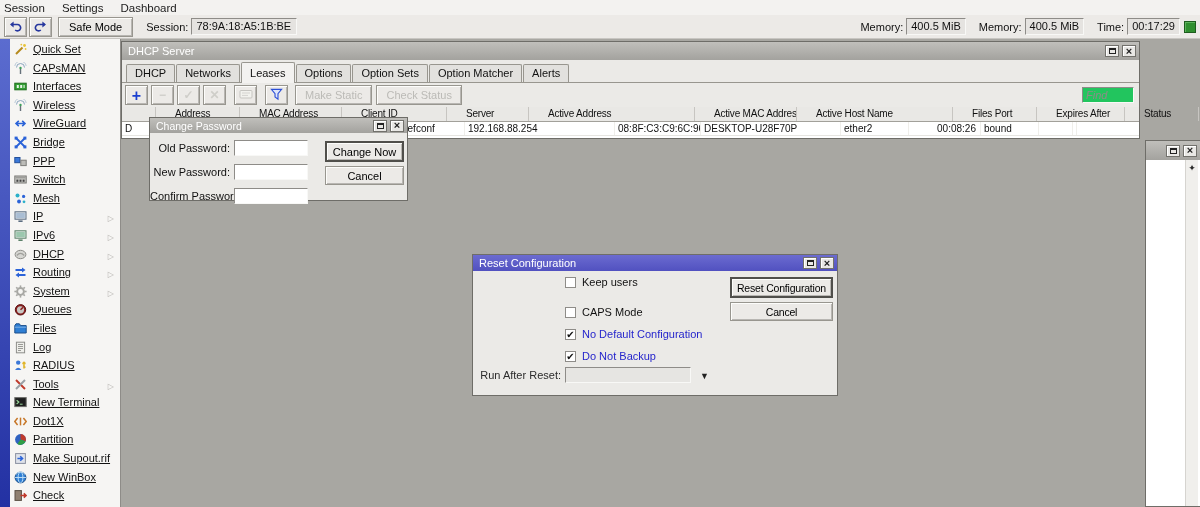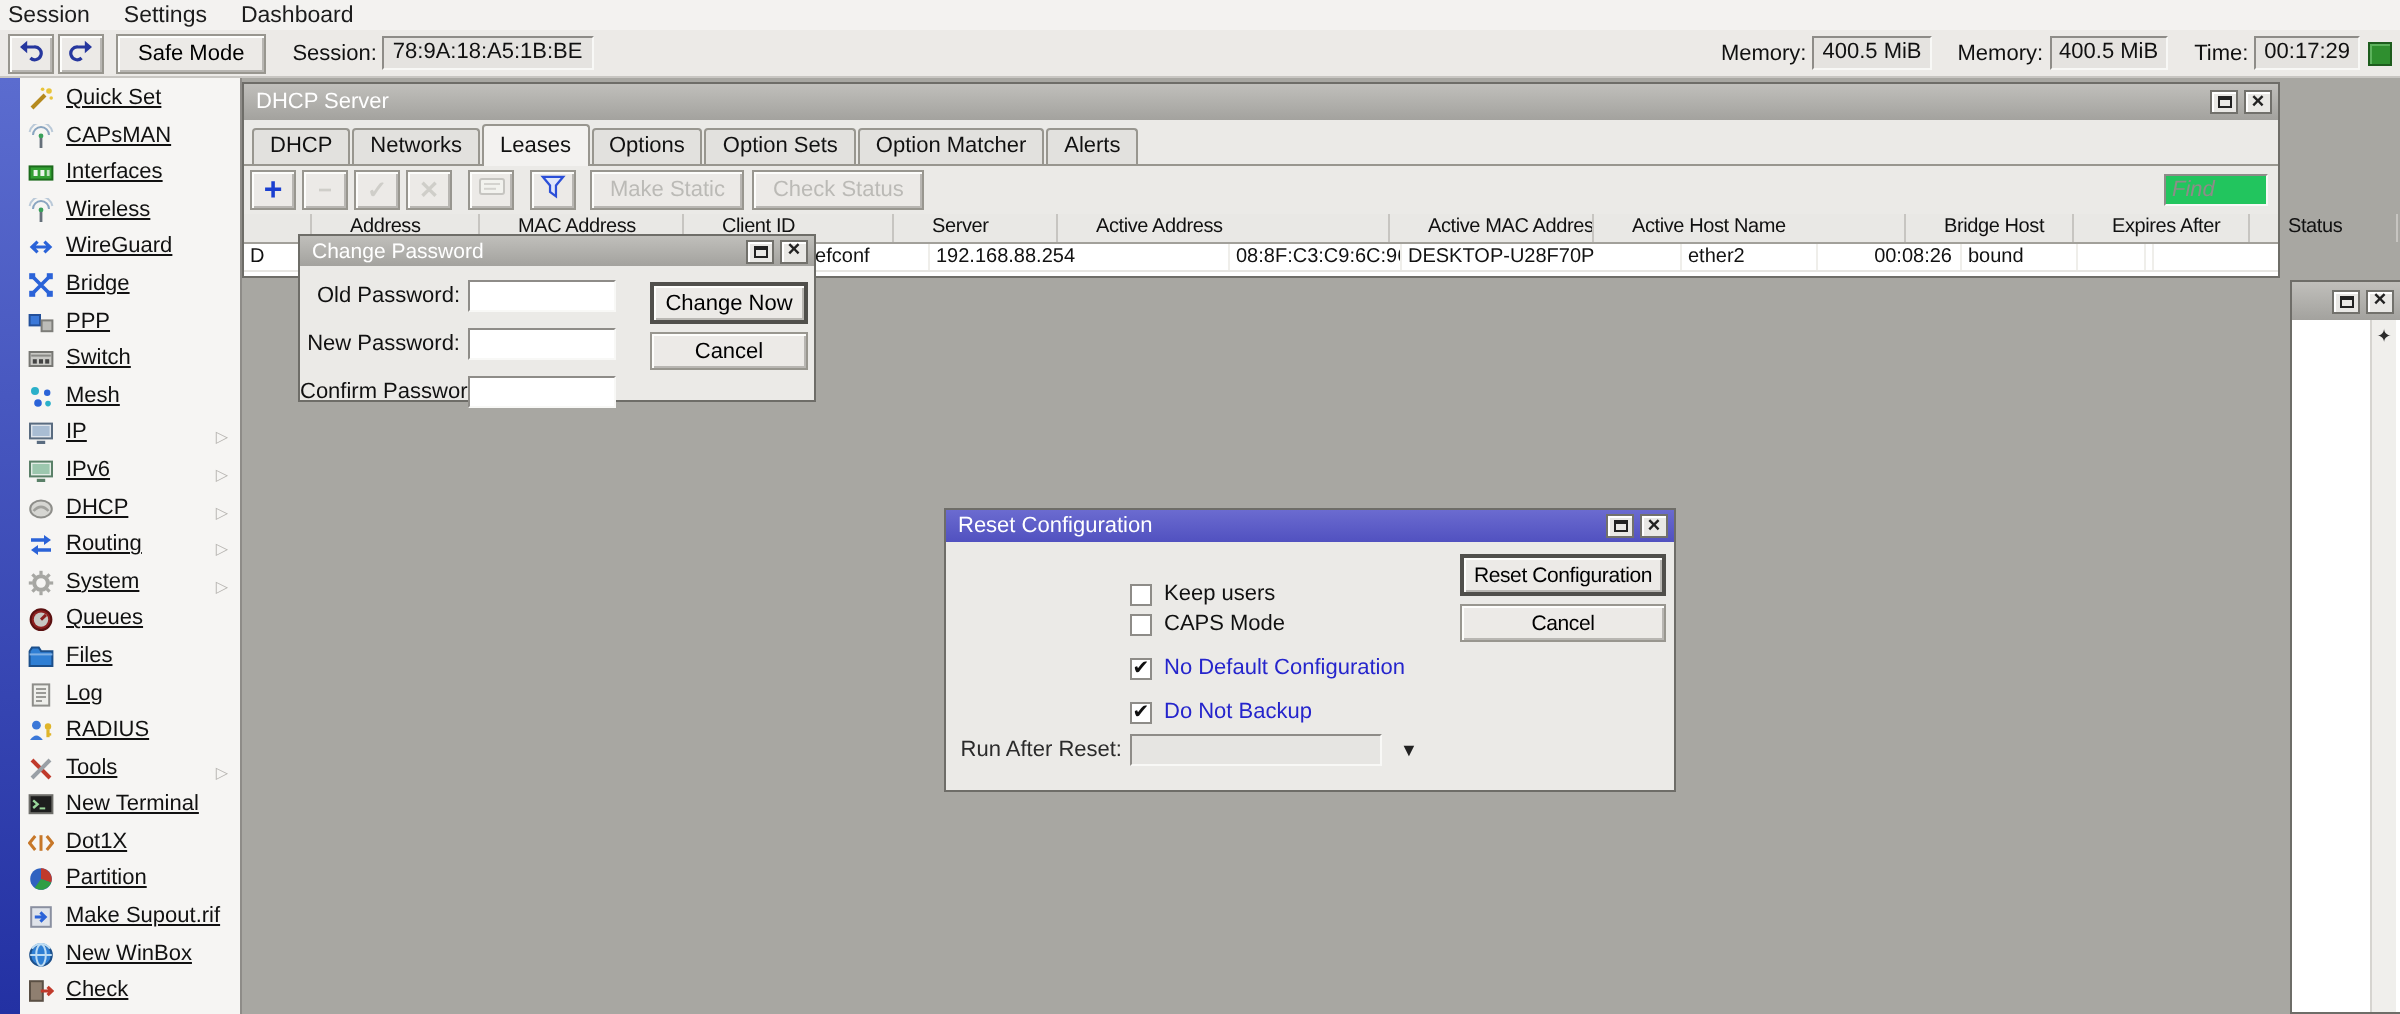--- a/index.html
+++ b/index.html
@@ -501,21 +501,21 @@
       </div>
       <div id="dhcp-thead">
           <div class="th" style="width: 34px;"></div>
           <div class="th" style="width: 68px;">Address</div>
           <div class="th" style="width: 86px;">MAC Address</div>
           <div class="th" style="width: 89px;">Client ID</div>
           <div class="th" style="width: 66px;">Server</div>
           <div class="th" style="width: 150px;">Active Address</div>
           <div class="th" style="width: 86px;">Active MAC Address</div>
           <div class="th" style="width: 140px;">Active Host Name</div>
-          <div class="th" style="width: 68px;">Bridge Host</div>
+          <div class="th" style="width: 68px;">Files Port</div>
           <div class="th" style="width: 72px;">Expires After</div>
           <div class="th" style="width: 58px;">Status</div>
           <div class="th" style="width: 34px;"></div>
           <div class="th th-drop">
             <span class="drop"></span>
           </div>
           <div class="th th-fill"></div>
         </div>
       <div id="dhcp-tbody">
           <div class="tr">
@@ -590,21 +590,21 @@
         <span class="wbtns">
           <span class="wbtn">
               <span class="maxglyph"></span>
             </span>
           <span class="wbtn">
               <span class="xglyph"></span>
             </span>
         </span>
       </div>
       <div id="reset-checks">
-          <div class="cbrow" style="top: 36px;">
+          <div class="cbrow" style="top: 21px;">
             <span class="cbox"></span>
             <span class="cblabel">Keep users</span>
           </div>
           <div class="cbrow" style="top: 51px;">
             <span class="cbox"></span>
             <span class="cblabel">CAPS Mode</span>
           </div>
           <div class="cbrow" style="top: 73px;">
             <span class="cbox on"></span>
             <span class="cblabel on">No Default Configuration</span>

